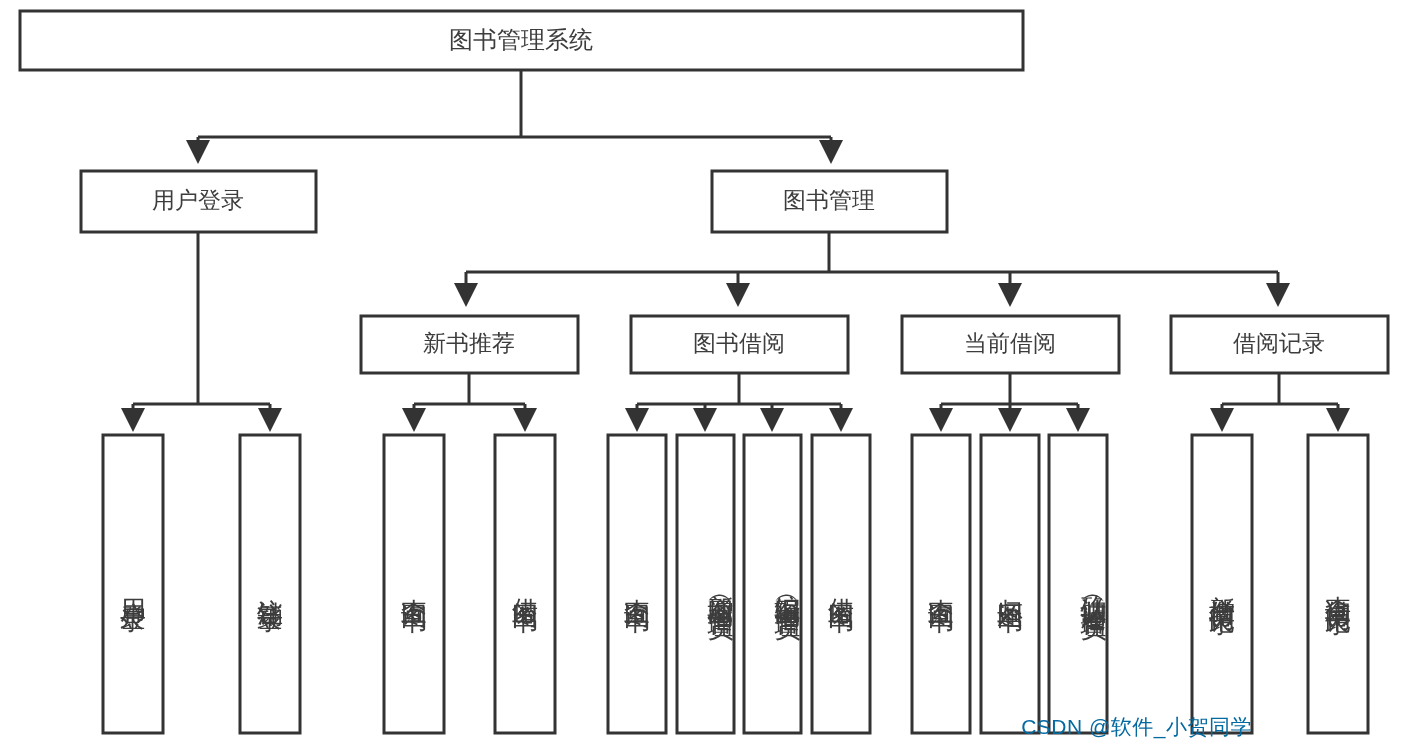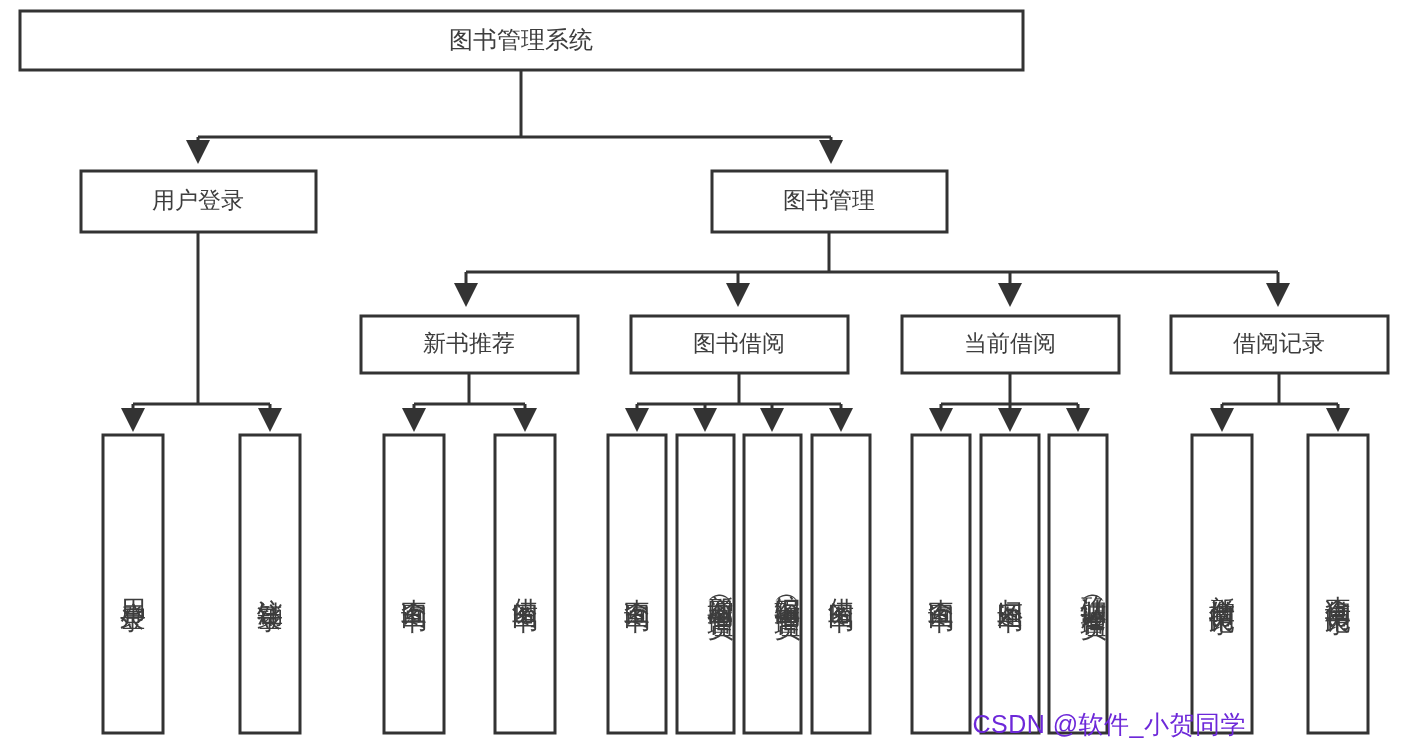--- a/index.html
+++ b/index.html
@@ -57,25 +57,25 @@
     font-size: 26px;
     line-height: 1.04;
     letter-spacing: 3px;
     color: #3d3d3d;
     white-space: nowrap;
     text-align: center;
     pointer-events: none;
   }
   .watermark {
     position: absolute;
-    right: 6px;
+    right: 0;
     bottom: 6px;
     font-family: "Liberation Sans", "DejaVu Sans", sans-serif;
-    font-size: 25px;
-    color: #6d28d9;
+    font-size: 21px;
+    color: #0369a1;
     letter-spacing: 0.5px;
     white-space: nowrap;
   }
 </style>
 </head>
 <body>
 
 <div id="diagram-root">
 
   <svg id="flow" viewBox="0 0 1405 747">

